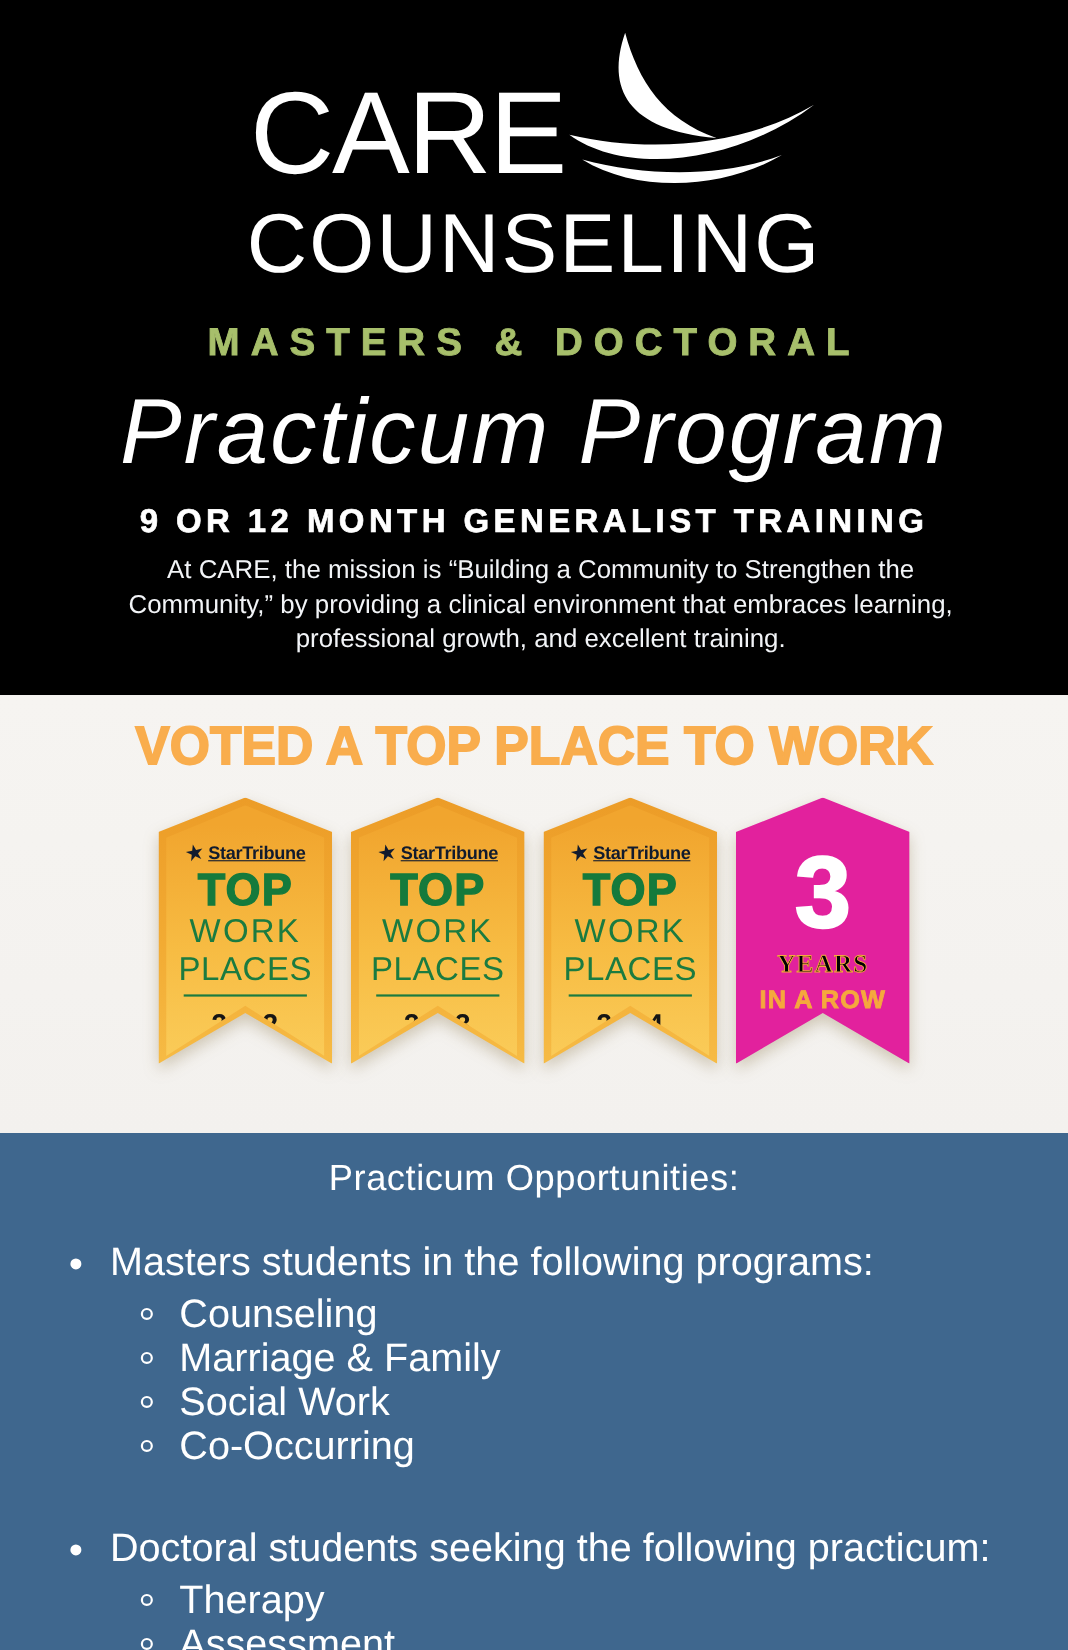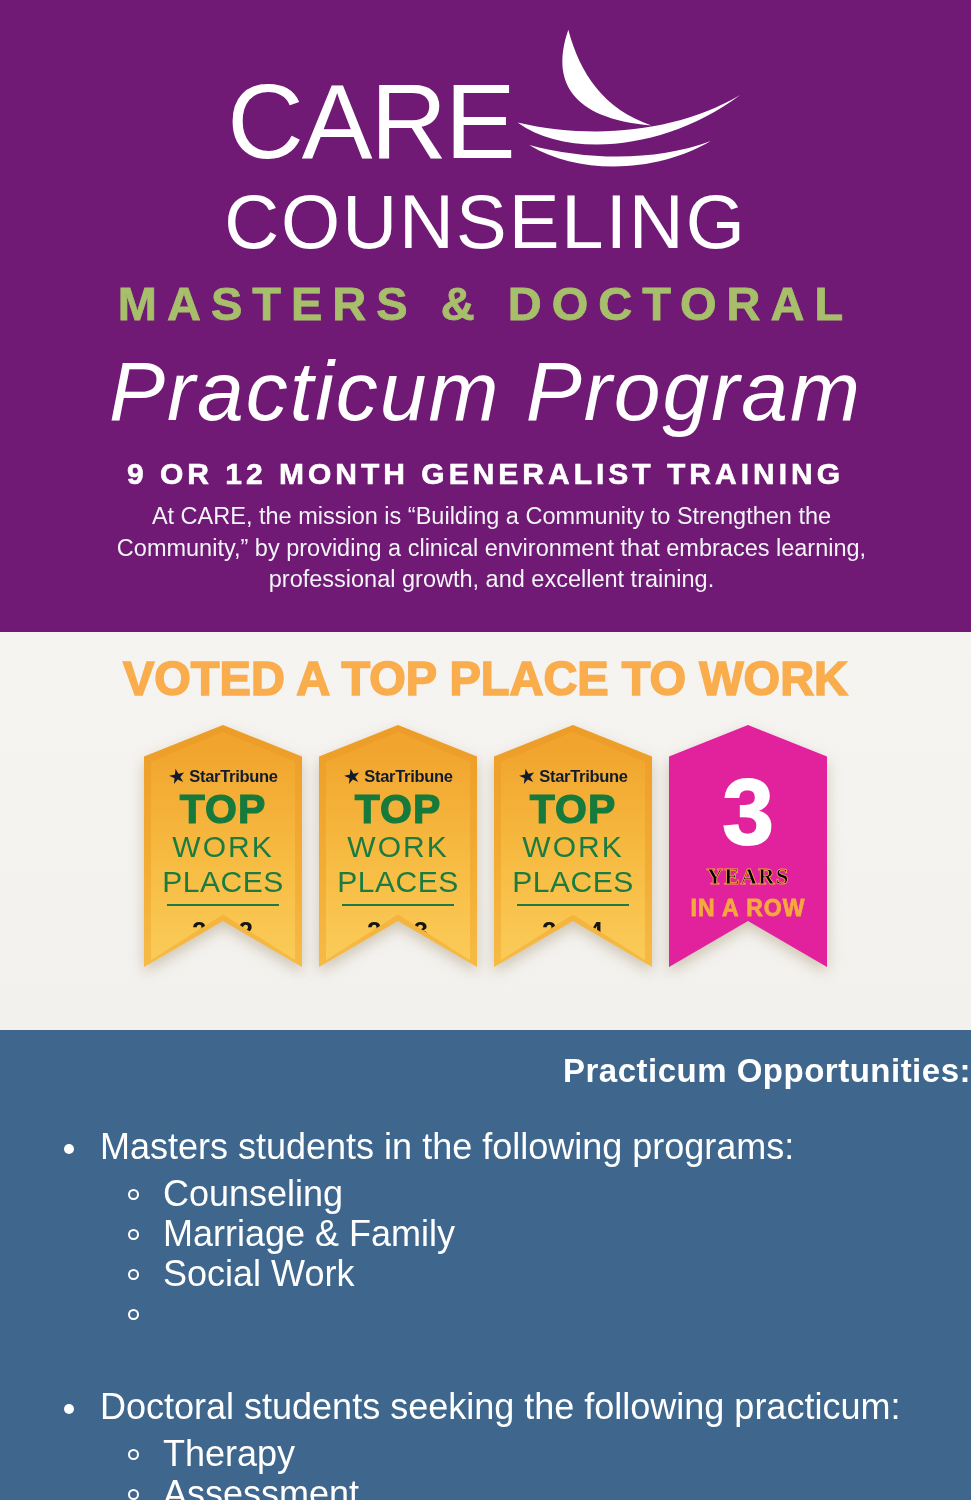--- a/index.html
+++ b/index.html
@@ -4,41 +4,41 @@
 <style>
   * { margin:0; padding:0; box-sizing:border-box; }
   html,body { background:#ffffff; }
   body {
     width:971px; height:1500px; overflow:hidden;
     font-family:"Liberation Sans", sans-serif;
     -webkit-font-smoothing:antialiased;
   }
 
   
-  .top-section    { width:971px; height:632px; background:#701a75; text-align:center; padding-top:26px; }
+  .top-section    { width:971px; height:632px; background:#000000; text-align:center; padding-top:26px; }
   .awards-section { width:971px; height:398px; background:#F5F3F0;
                     background-image:linear-gradient(180deg,#F6F4F1 0%,#F3F1EE 100%);
                     text-align:center; padding-top:18px; }
   .bottom-section { width:971px; height:470px; background:#3F678E; color:#FFFFFF; padding-top:22px; }
 
   
   .logo-row { display:flex; justify-content:center; align-items:flex-start; height:152px; }
   .logo-care {
     font-size:106px; line-height:1; font-weight:400; color:#FFFFFF;
     letter-spacing:-2px; margin-top:42px;
   }
   .logo-swoosh { width:244px; height:148px; margin-left:-14px; }
   .logo-counseling {
     font-size:76px; line-height:1; font-weight:400; color:#FFFFFF;
     letter-spacing:2px; margin-top:6px;
   }
 
   
   .subtitle {
-    margin-top:16px; color:#A7BF6B; font-size:47px; font-weight:700;
+    margin-top:32px; color:#A7BF6B; font-size:35px; font-weight:700;
     letter-spacing:10px; -webkit-text-stroke:0.8px #A7BF6B;
   }
   .script-title {
     margin-top:14px; color:#FFFFFF; font-family:Liberation Sans, sans-serif;
     font-style:italic; font-size:84px; line-height:1.1; font-weight:400;
     letter-spacing:2px;
   }
   .training-heading {
     margin-top:20px; color:#FFFFFF; font-size:30px; font-weight:700;
     letter-spacing:4px; -webkit-text-stroke:0.6px #FFFFFF;
@@ -59,35 +59,35 @@
     background:linear-gradient(180deg,#EC9C27 0%,#F2AB33 55%,#F6BB45 100%);
   }
   .badge-inner {
     position:absolute; inset:7px;
     clip-path:polygon(50% 0%, 100% 13%, 100% 100%, 50% 80%, 0% 100%, 0% 13%);
     background:linear-gradient(180deg,#F1A52E 8%,#F7BC43 58%,#FACB58 100%);
     display:flex; flex-direction:column; align-items:center; padding-top:34px;
   }
   .brand-row { display:flex; align-items:center; gap:3px; color:#111B2E; }
   .brand-star { font-size:20px; line-height:1; transform:rotate(-12deg); }
-  .brand-name { font-size:16.5px; font-weight:700; letter-spacing:-0.3px; }
+  .brand-name { font-size:16.5px; font-weight:700; letter-spacing:-0.3px;text-decoration:underline; }
   .badge-top    { margin-top:3px;  color:#157A3C; font-size:41px; font-weight:700; line-height:1.0; letter-spacing:1px; -webkit-text-stroke:1.2px #157A3C; }
   .badge-work   { margin-top:2px;  color:#1B7B40; font-size:30px; font-weight:400; line-height:1.0; letter-spacing:2px; }
   .badge-places { margin-top:5px;  color:#1B7B40; font-size:30px; font-weight:400; line-height:1.0; letter-spacing:0.5px; }
   .badge-line   { width:112px; height:2px; background:#1B7B40; margin-top:7px; }
   .badge-year   { margin-top:10px; color:#151515; font-size:26px; font-weight:700; letter-spacing:1px; }
 
   .badge.pink { background:#E2219D; }
   .pink-stack { position:absolute; inset:0; display:flex; flex-direction:column; align-items:center; padding-top:44px; }
   .ribbon-number { color:#FFFFFF; font-size:92px; line-height:0.95; font-weight:700; -webkit-text-stroke:2px #FFFFFF; }
   .ribbon-l1 { margin-top:8px; color:#000000; font-size:23px; font-weight:700; letter-spacing:1px;font-family:Liberation Serif, serif; -webkit-text-stroke:0.8px #F5A83D; }
   .ribbon-l2 { margin-top:5px; color:#F5A83D; font-size:23px; font-weight:700; letter-spacing:1px; -webkit-text-stroke:0.8px #F5A83D; white-space:nowrap; }
 
   
-  .opps-heading { text-align:right; font-size:33px; font-weight:700; letter-spacing:0.5px; }
+  .opps-heading { text-align:center; font-size:33px; font-weight:400; letter-spacing:0.5px; }
   .groups { margin:36px 0 0 64px; font-size:36px; }
   .group + .group { margin-top:52px; }
   .group-label-row { display:flex; align-items:baseline; }
   .dot-bullet {
     width:10px; height:10px; border-radius:50%; background:#FFFFFF;
     display:inline-block; margin-right:26px; flex:none; align-self:center; margin-top:4px;
   }
   .group-items { margin-top:6px; }
   .item-row { display:flex; align-items:center; height:40px; margin-left:64px; }
   .circle-bullet {
@@ -212,20 +212,21 @@
         <div class="item-row">
           <span class="circle-bullet"></span>
           <span class="item-label">Marriage &amp; Family</span>
         </div>
         <div class="item-row">
           <span class="circle-bullet"></span>
           <span class="item-label">Social Work</span>
         </div>
         <div class="item-row">
           <span class="circle-bullet"></span>
+          <span class="item-label">Co-Occurring</span>
         </div>
       </div>
     </div>
 
     <div class="group">
       <div class="group-label-row">
         <span class="dot-bullet"></span>
         <span class="group-label">Doctoral students seeking the following practicum:</span>
       </div>
       <div class="group-items">

